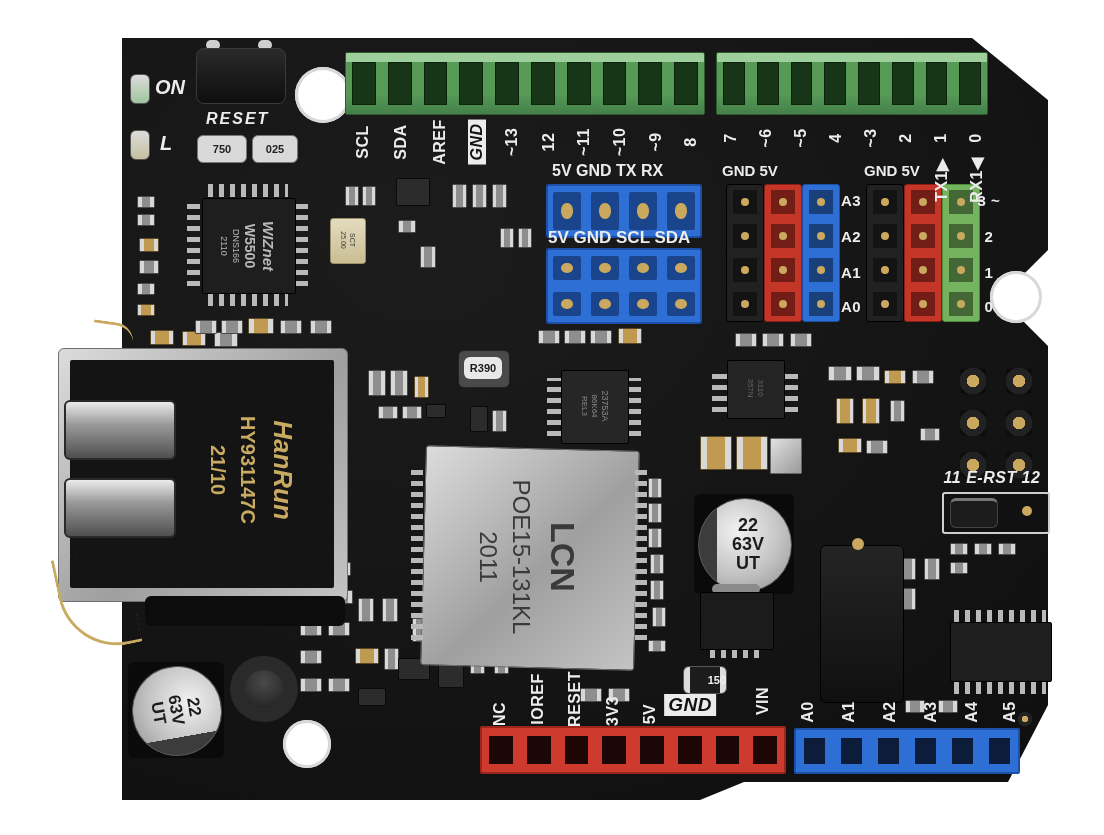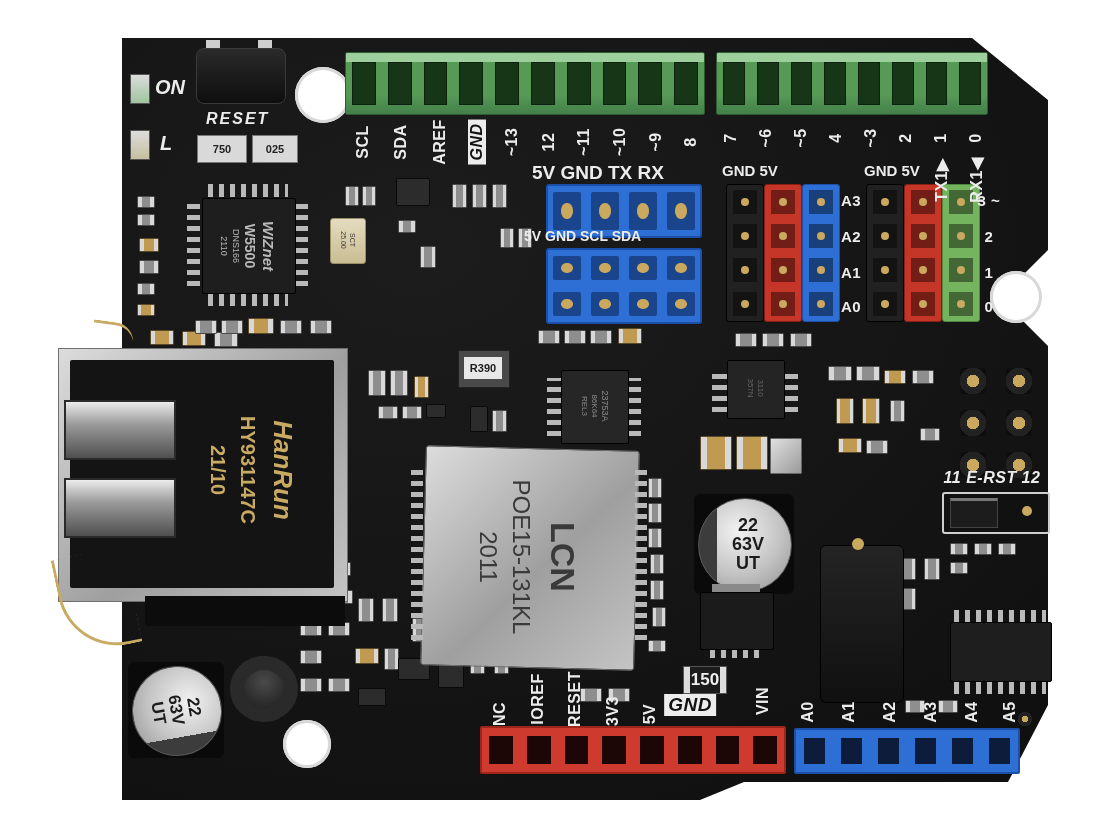--- a/index.html
+++ b/index.html
@@ -2,21 +2,21 @@
 <html><head>
 <meta charset="utf-8">
 <style>
   html,body{margin:0;padding:0;background:#ffffff;}
   .stage{position:relative;width:1104px;height:835px;background:#ffffff;overflow:hidden;
          font-family:"Liberation Sans",sans-serif;}
   .pcb{position:absolute;inset:0;
        background:radial-gradient(120% 120% at 38% 30%, #1c1c1c, #101010 65%, #0c0c0c);
        clip-path:polygon(122px 38px,972px 38px,1048px 100px,1048px 250px,1000px 298px,1048px 346px,1048px 705px,1008px 782px,744px 782px,700px 800px,122px 800px);}
   .layer{position:absolute;inset:0;}
-  .abs{position:absolute;}
+  .abs{position:absolute;border-radius:6px;}
   .hole{position:absolute;border-radius:50%;background:#ffffff;box-shadow:inset 0 0 0 3px #d8d8d8;}
 
   
   .lblgroup{position:absolute;inset:0;pointer-events:none;}
   .vpin{position:absolute;transform:translate(-50%,-50%) rotate(-90deg);
         font-weight:bold;font-size:16px;color:#ececec;white-space:nowrap;letter-spacing:.5px;}
   .hlbl{position:absolute;transform:translate(-50%,-50%);
         font-weight:bold;font-size:15px;color:#ececec;white-space:nowrap;letter-spacing:.5px;}
   .inv{background:#ececec;color:#121212;font-style:italic;padding:0 4px;}
   .silk{position:absolute;color:#ececec;font-weight:bold;white-space:nowrap;}
@@ -233,28 +233,28 @@
         <div style="font-size: 9px;">DNS166</div>
         <div style="font-size: 9px;">2110</div>
       </div>
 
     <div class="abs" style="left:330px;top:218px;width:34px;height:44px;background:linear-gradient(180deg,#e4dcc0,#c9bd92);border:1px solid #9a8f68;border-radius:3px;"></div>
     <div class="lines rot90 engrave" style="left:347px;top:240px;width:40px;">
         <div style="font-size: 7px;">SCT</div>
         <div style="font-size: 7px;">25.00</div>
       </div>
 
-    <span class="silk" style="left:532px;top:162px;font-size:19px;">5V GND TX RX</span>
+    <span class="silk" style="left:552px;top:162px;font-size:16px;">5V GND TX RX</span>
     <div class="bluebody serialhdr" style="left:546px;top:184px;width:152px;height:50px;">
         <div class="bcell"></div>
         <div class="bcell"></div>
         <div class="bcell"></div>
         <div class="bcell"></div>
       </div>
-    <span class="silk" style="left:524px;top:228px;font-size:14px;">5V GND SCL SDA</span>
+    <span class="silk" style="left:548px;top:228px;font-size:17px;">5V GND SCL SDA</span>
     <div class="bluebody i2cwrap" style="left:546px;top:248px;width:152px;height:72px;">
       <div class="i2crow">
           <div class="bcell"></div>
           <div class="bcell"></div>
           <div class="bcell"></div>
           <div class="bcell"></div>
         </div>
       <div class="i2crow">
           <div class="bcell"></div>
           <div class="bcell"></div>
@@ -339,21 +339,21 @@
         <div style="font-size: 17px; font-weight: bold;">22</div>
         <div style="font-size: 17px; font-weight: bold;">63V</div>
         <div style="font-size: 17px; font-weight: bold;">UT</div>
       </div>
 
     <div class="abs" style="left:230px;top:656px;width:68px;height:66px;border-radius:50%;background:radial-gradient(circle at 50% 40%, #4a4a4a, #222 55%, #111);box-shadow:inset 0 0 0 14px #2a2a2a;"></div>
 
     <div class="abs" style="left:458px;top:350px;width:50px;height:36px;background:#4a4a4a;border:1px solid #222;"></div>
     <div class="abs" style="left:464px;top:357px;width:38px;height:22px;background:#e8e8e8;color:#1a1a1a;font-size:11px;font-weight:bold;text-align:center;line-height:22px;">R390</div>
 
-    <div class="abs" style="left:683px;top:666px;width:42px;height:26px;background:linear-gradient(90deg,#ddd 0 15%,#1c1c1c 15% 85%,#ddd 85%);border:1px solid #555;color:#f0f0f0;font-size:17px;font-weight:bold;text-align:center;line-height:26px;">150</div>
+    <div class="abs" style="left:683px;top:666px;width:42px;height:26px;background:linear-gradient(90deg,#ddd 0 15%,#1c1c1c 15% 85%,#ddd 85%);border:1px solid #555;color:#f0f0f0;font-size:11px;font-weight:bold;text-align:right;line-height:26px;">150</div>
 
     <div class="pins-v" style="left:547px;top:378px;width:14px;height:58px;"></div>
     <div class="pins-v" style="left:627px;top:378px;width:14px;height:58px;"></div>
     <div class="chipbody" style="left:561px;top:370px;width:66px;height:72px;background:#262626;"></div>
     <div class="lines rot90" style="left:594px;top:406px;width:60px;color:#8a8a8a;">
         <div style="font-size: 9px;">23753A</div>
         <div style="font-size: 8px;">86K64</div>
         <div style="font-size: 8px;">REL3</div>
       </div>
 

